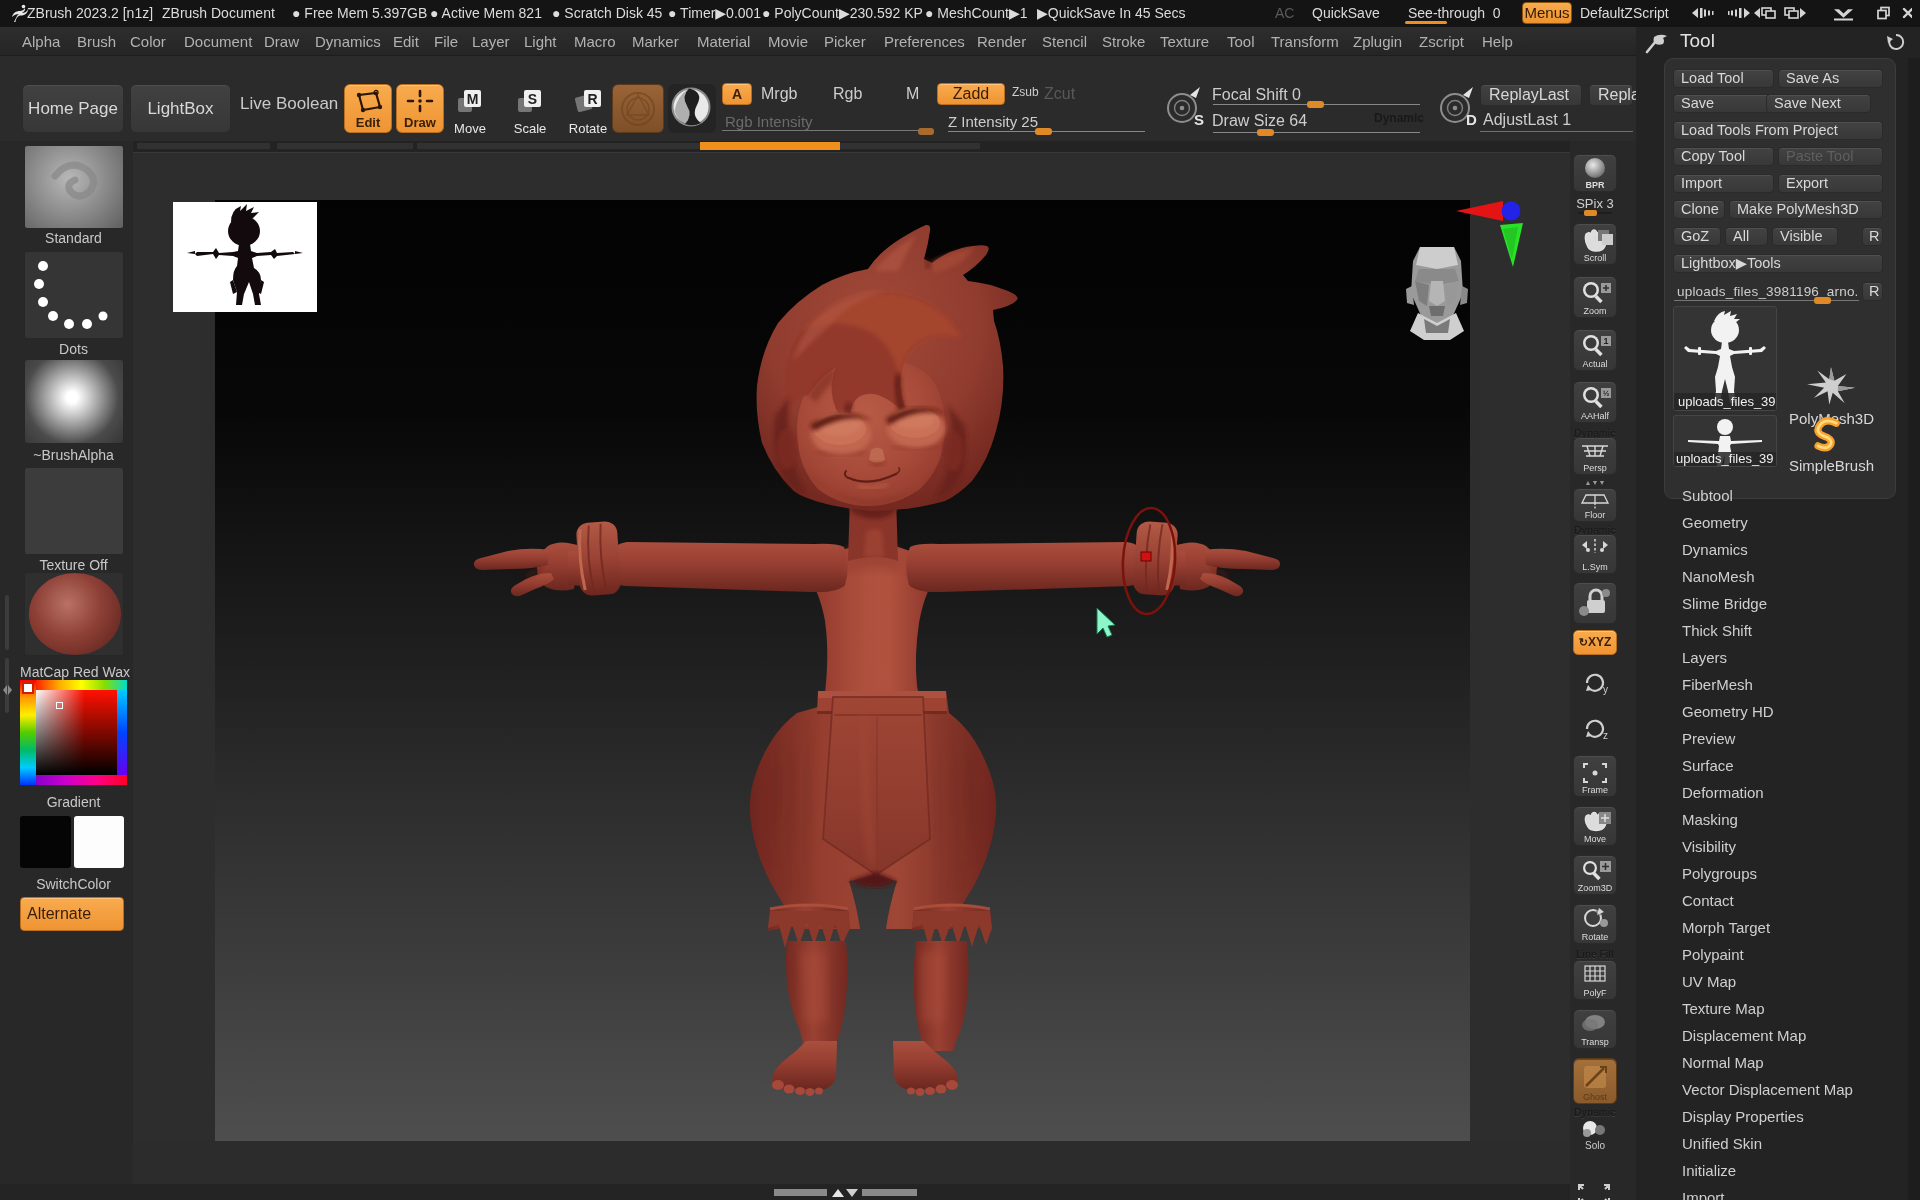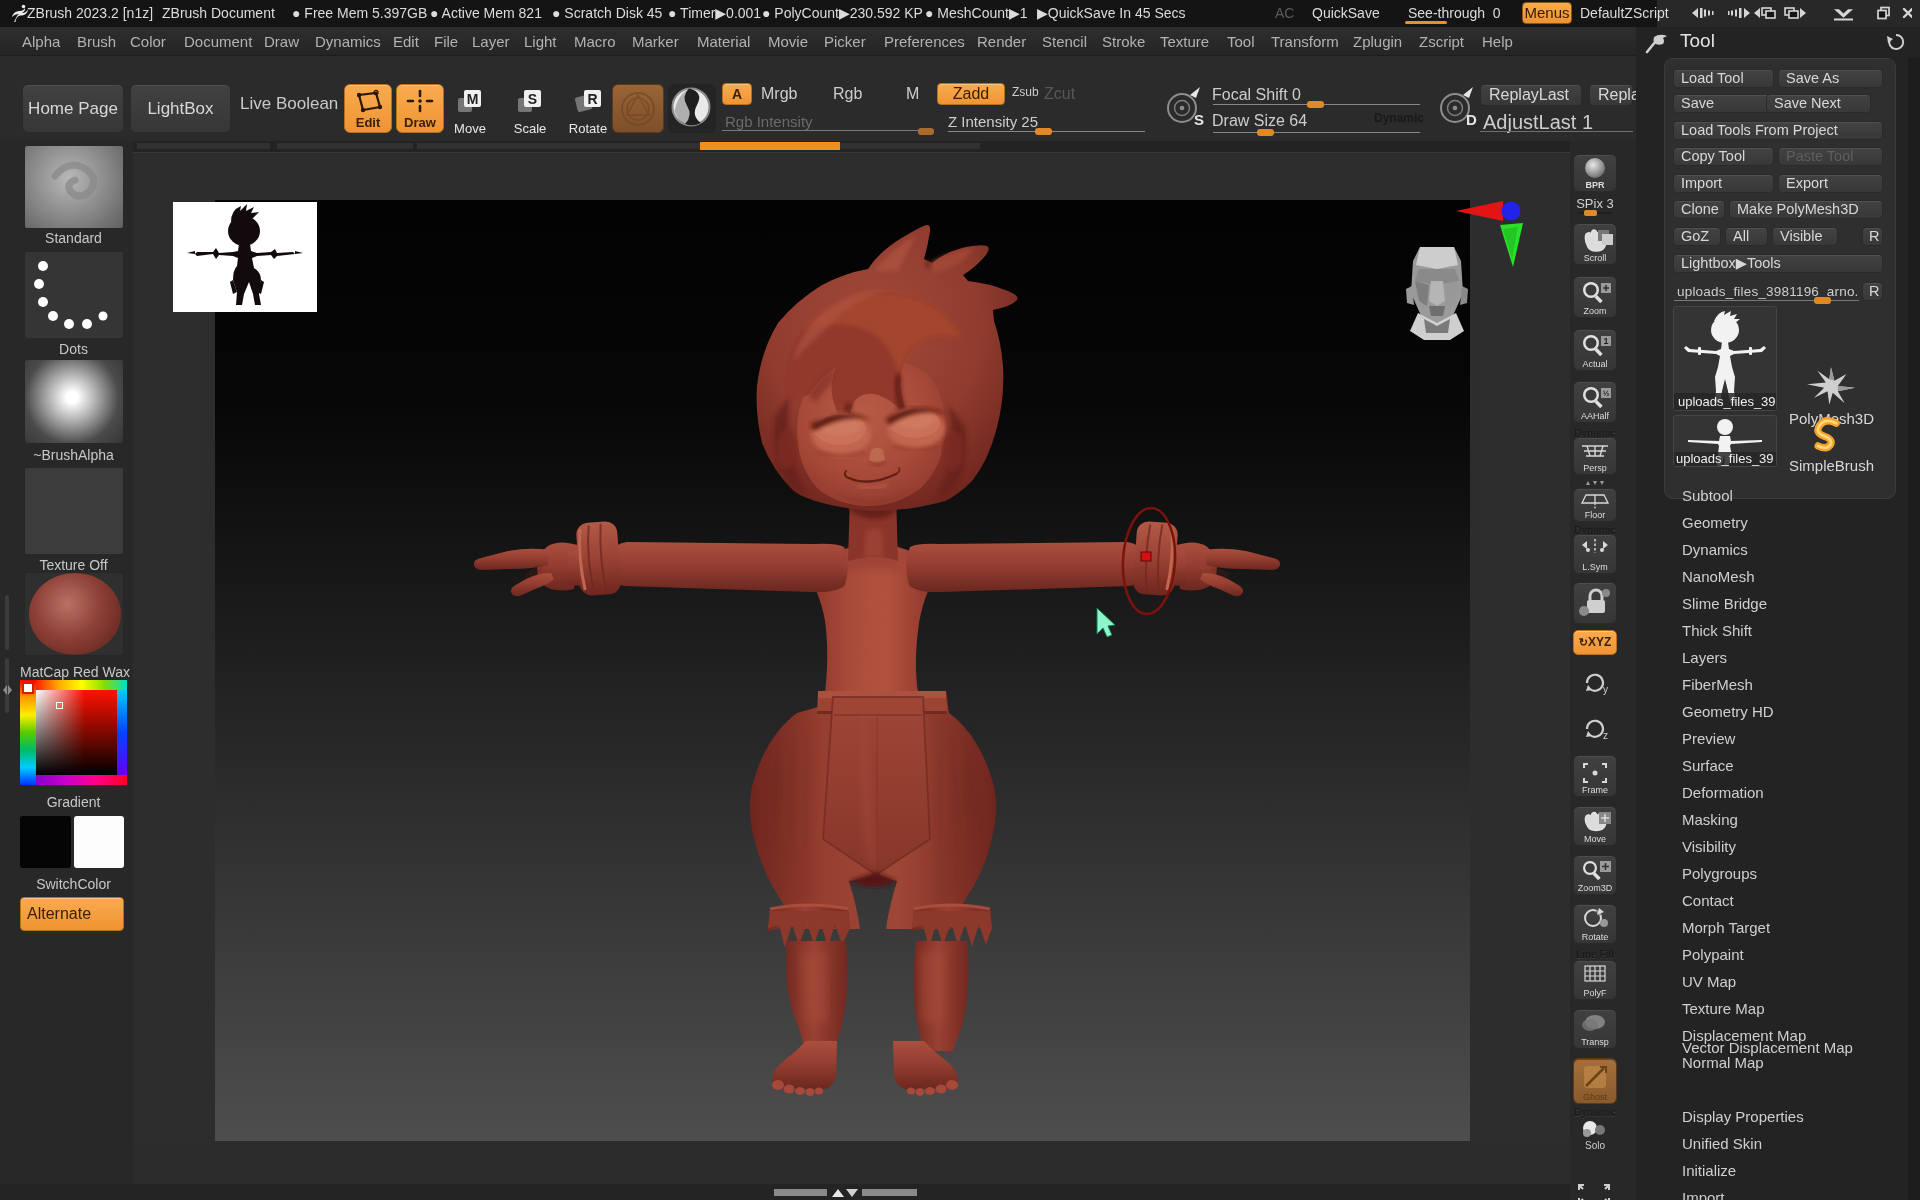--- a/index.html
+++ b/index.html
@@ -2,21 +2,21 @@
 <html><head>
 <meta charset="utf-8">
 <style>
   * { margin:0; padding:0; box-sizing:border-box; }
   html,body { width:1920px; height:1200px; overflow:hidden; background:#282828;
     font-family:"Liberation Sans", sans-serif; }
   .abs { position:absolute; }
   #stage { position:relative; width:1920px; height:1200px; }
 
   
-  #titlebar { position:absolute; left:0; top:0; width:1657px; height:27px; background:#141414; color:#dcdcdc; }
+  #titlebar { position:absolute; left:0; top:0; width:1920px; height:27px; background:#141414; color:#dcdcdc; }
   #titlebar span { position:absolute; top:5px; font-size:14px; white-space:nowrap; }
 
   
   #menubar { position:absolute; left:0; top:27px; width:1920px; height:29px;
      background:linear-gradient(#2e2e2e,#252525); border-bottom:1px solid #1d1d1d;}
   #menubar span { position:absolute; top:6px; font-size:15px; color:#b2b2b2; white-space:nowrap;}
 
   
   #toolbar { position:absolute; left:0; top:56px; width:1920px; height:85px; background:#2b2b2b; }
   .tb-btn { position:absolute; background:linear-gradient(#414141,#373737); border-radius:6px;
@@ -235,21 +235,21 @@
 
     <svg class="abs" style="left:1433px;top:27px" width="50" height="50" viewBox="0 0 50 50">
       <circle cx="22" cy="25" r="14" fill="none" stroke="#8e8e8e" stroke-width="2"></circle>
       <circle cx="22" cy="25" r="7.5" fill="none" stroke="#808080" stroke-width="1.4"></circle>
       <circle cx="22" cy="25" r="2.3" fill="#8e8e8e"></circle>
       <path d="M30 12 L40 4 L36 15 Z" fill="#e5e5e5"></path>
       <text x="33" y="42" font-size="15" font-weight="bold" fill="#e5e5e5">D</text>
     </svg>
     <div class="tb-btn" style="left:1480px;top:28px;width:102px;height:22px;font-size:16px;text-align:left;padding-left:8px;line-height:20px;border-radius:4px">ReplayLast</div>
     <div class="tb-btn" style="left:1589px;top:28px;width:44px;height:22px;font-size:16px;text-align:left;padding-left:8px;line-height:20px;border-radius:4px">Repla</div>
-    <div class="lbl" style="left:1483px;top:55px;font-size:20px;color:#cdcdcd">AdjustLast 1</div>
+    <div class="lbl" style="left:1483px;top:55px;font-size:16px;color:#cdcdcd">AdjustLast 1</div>
     <div class="abs" style="left:1480px;top:75px;width:153px;height:1px;background:#6e6e6e"></div>
   </div>
 
   <div class="abs" style="left:133px;top:141px;width:1437px;height:11px;background:#232323">
     <div class="abs" style="left:4px;top:2px;width:133px;height:6px;background:#313131"></div>
     <div class="abs" style="left:144px;top:2px;width:136px;height:6px;background:#313131"></div>
     <div class="abs" style="left:284px;top:2px;width:563px;height:6px;background:#313131"></div>
     <div class="abs" style="left:567px;top:1px;width:140px;height:8px;background:#ef8f1e"></div>
   </div>
 
@@ -838,21 +838,21 @@
     <div class="rp-item" style="top:784px">Masking</div>
     <div class="rp-item" style="top:811px">Visibility</div>
     <div class="rp-item" style="top:838px">Polygroups</div>
     <div class="rp-item" style="top:865px">Contact</div>
     <div class="rp-item" style="top:892px">Morph Target</div>
     <div class="rp-item" style="top:919px">Polypaint</div>
     <div class="rp-item" style="top:946px">UV Map</div>
     <div class="rp-item" style="top:973px">Texture Map</div>
     <div class="rp-item" style="top:1000px">Displacement Map</div>
     <div class="rp-item" style="top:1027px">Normal Map</div>
-    <div class="rp-item" style="top:1012px">Vector Displacement Map</div>
+    <div class="rp-item" style="top:1054px">Vector Displacement Map</div>
     <div class="rp-item" style="top:1081px">Display Properties</div>
     <div class="rp-item" style="top:1108px">Unified Skin</div>
     <div class="rp-item" style="top:1135px">Initialize</div>
     <div class="rp-item" style="top:1162px">Import</div>
 
     <div class="abs" style="left:272px;top:31px;width:12px;height:1142px;background:#1d1d1d"></div>
   </div>
 
   <div class="abs" style="left:133px;top:1141px;width:1437px;height:43px;background:#2c2c2c"></div>
   <div class="abs" style="left:0px;top:1184px;width:1570px;height:16px;background:#242424"></div>

